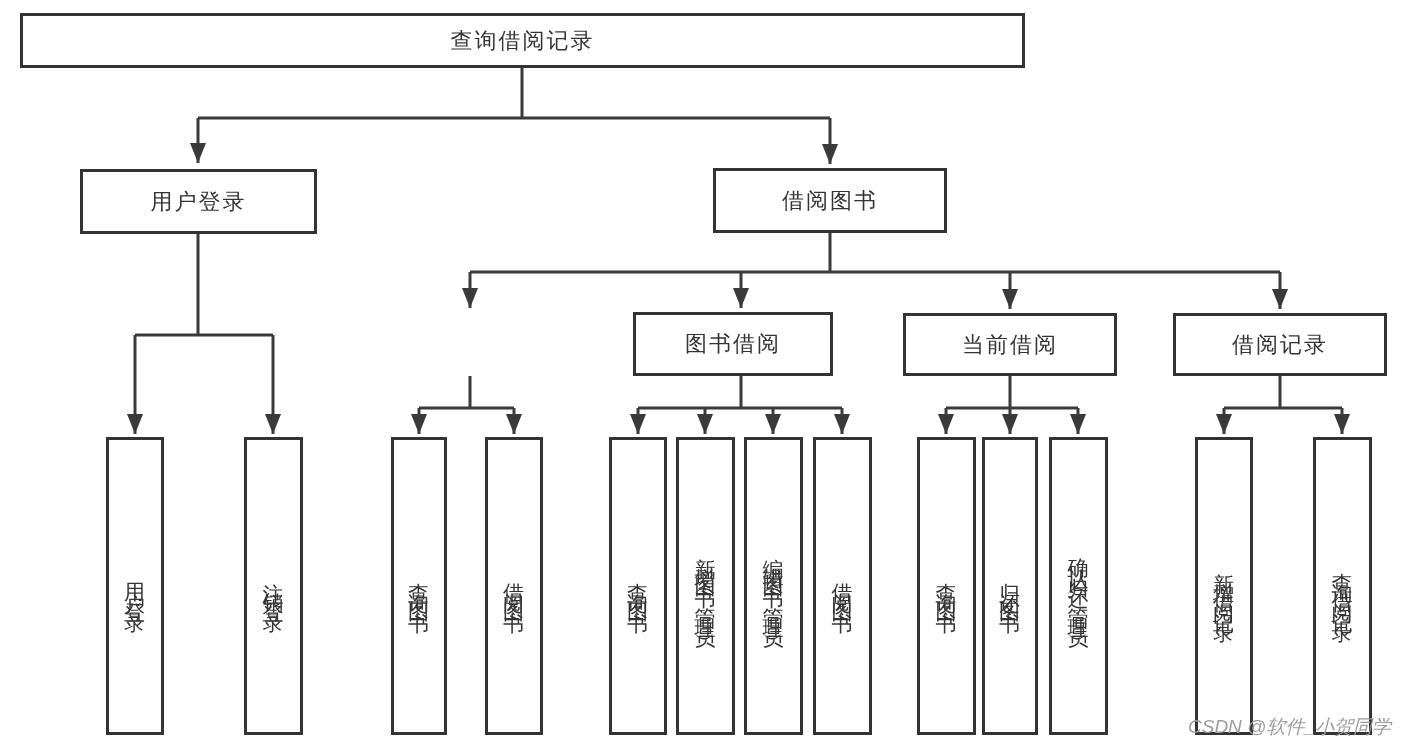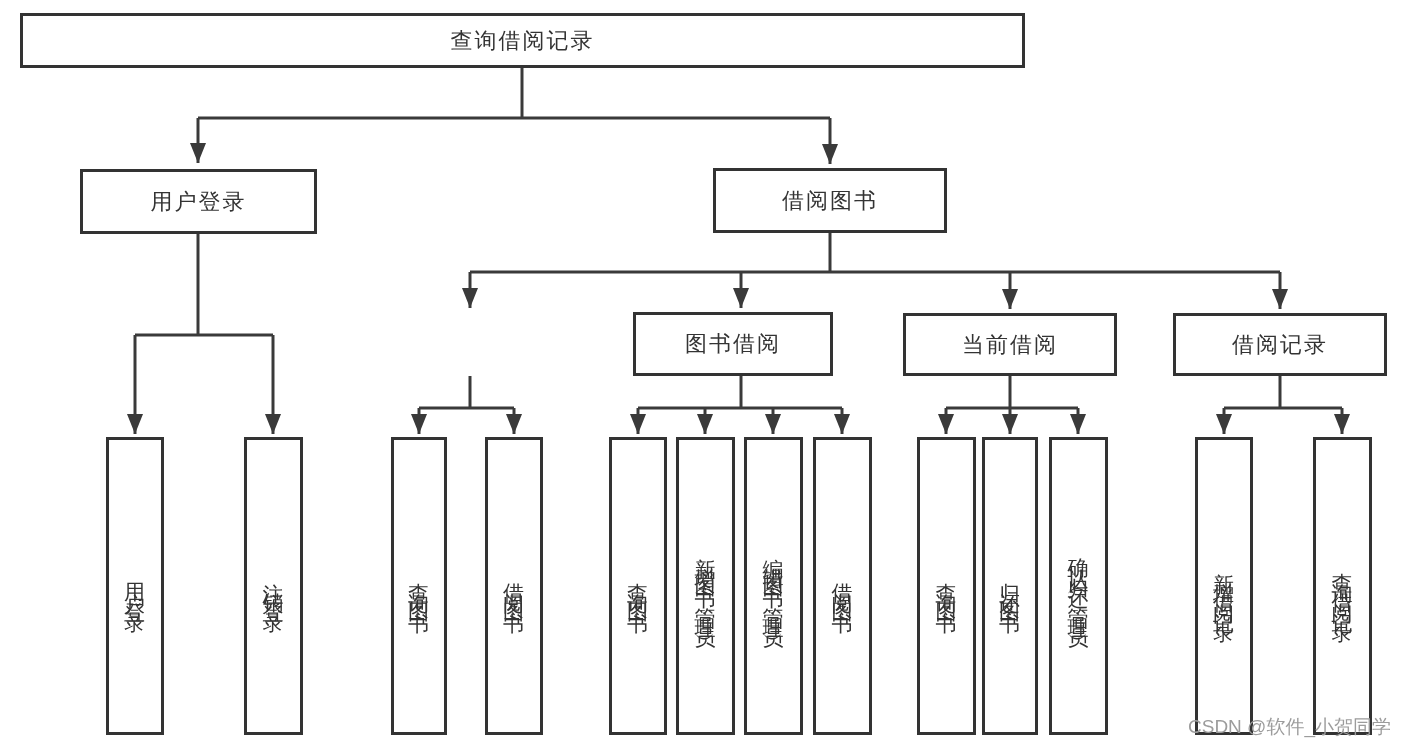--- a/index.html
+++ b/index.html
@@ -57,20 +57,21 @@
     line-height: 1;
   }
   .watermark {
     position: absolute;
     left: 1188px;
     top: 714px;
     font-size: 19px;
     color: var(--watermark);
     white-space: nowrap;
     z-index: 5;
+    font-style: italic;
   }
 </style>
 </head>
 <body>
 
 <div class="stage">
 
   <svg class="connector-layer" viewBox="0 0 1405 747" xmlns="http://www.w3.org/2000/svg">
     <defs>
       <marker id="arw" markerUnits="userSpaceOnUse" markerWidth="22" markerHeight="16" refX="20" refY="8" orient="auto">

